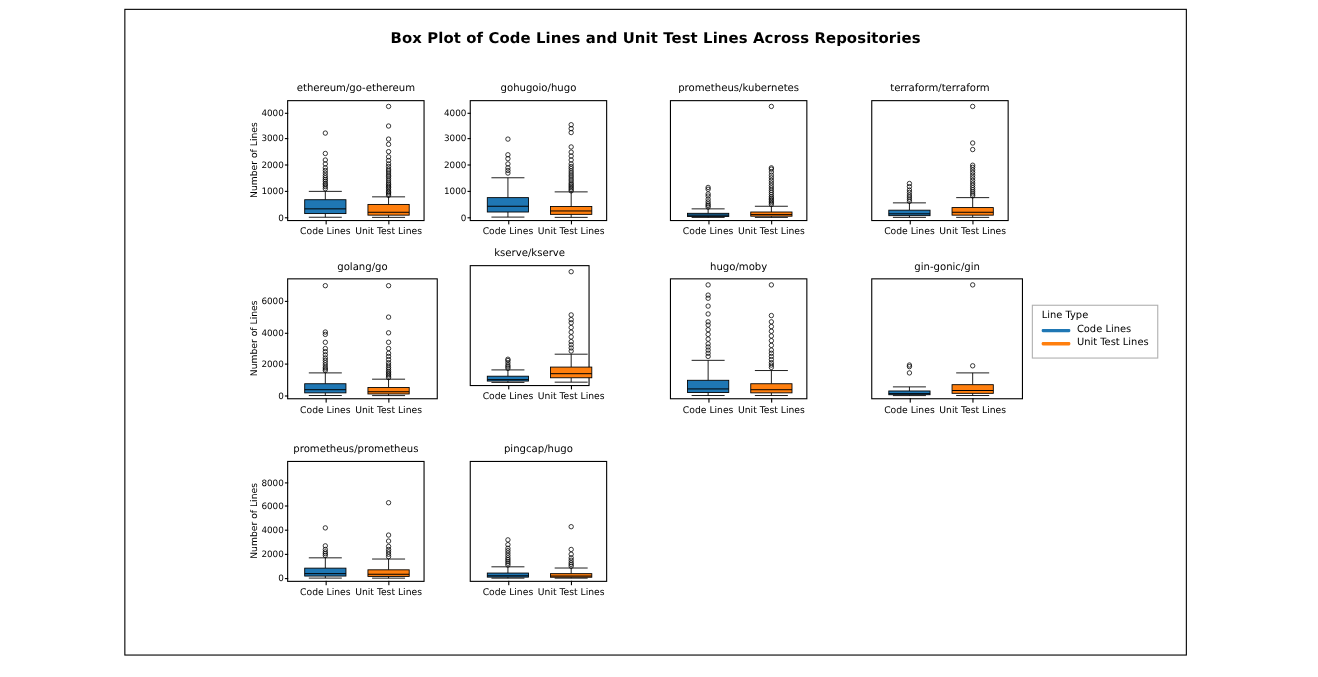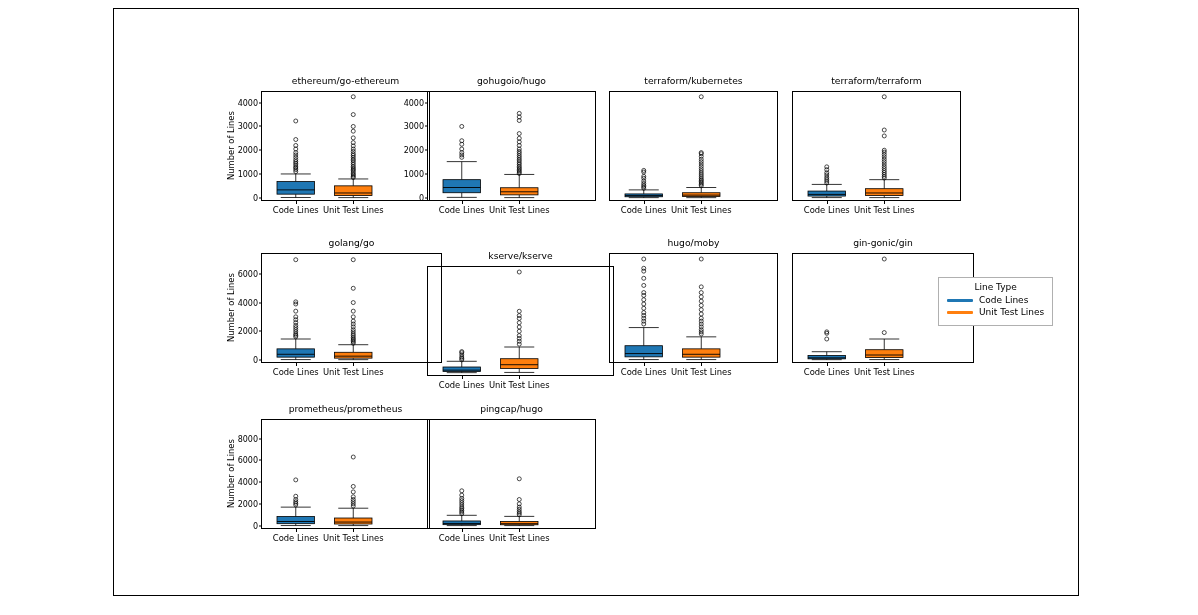--- a/index.html
+++ b/index.html
@@ -29,21 +29,20 @@
     left: 0;
     top: 18px;
     width: 100%;
     text-align: center;
     font-size: 13.5px;
     font-weight: bold;
     letter-spacing: 0.1px;
   }
   .panel {
     position: absolute;
-    padding-left: 44px;
   }
   .panel-title {
     position: absolute;
     top: -16px;
     left: 0;
     width: 100%;
     text-align: center;
     font-size: 9.2px;
     white-space: nowrap;
   }
@@ -104,21 +103,20 @@
   }
   #legend {
     position: absolute;
     border: 1px solid #b0b0b0;
     background: #ffffff;
     box-sizing: border-box;
     padding: 4px 8px 6px 8px;
   }
   #legend .lg-title {
     font-size: 9px;
-    text-align: center;
     margin-bottom: 3px;
   }
   #legend .lg-row {
     display: flex;
     align-items: center;
     gap: 6px;
     margin: 2px 0;
   }
   #legend .lg-swatch {
     width: 26px;
@@ -127,20 +125,21 @@
   }
   #legend .lg-label {
     font-size: 9px;
     white-space: nowrap;
   }
 </style>
 </head>
 <body>
 
 <div id="figure">
+  <div id="fig-title">Box Plot of Code Lines and Unit Test Lines Across Repositories</div>
   <div id="panels-root">
       <div class="panel" style="left: 147px; top: 82px; width: 125px; height: 110px;">
         <div class="panel-title">ethereum/go-ethereum</div>
         <div class="axes">
           <div class="ytick" style="top: 105.724px;">0</div>
           <div class="ytickmark" style="top: 105.724px;"></div>
           <div class="ytick" style="top: 81.9654px;">1000</div>
           <div class="ytickmark" style="top: 81.9654px;"></div>
           <div class="ytick" style="top: 58.2073px;">2000</div>
           <div class="ytickmark" style="top: 58.2073px;"></div>
@@ -273,21 +272,21 @@
               <circle cx="91.25" cy="46.32829373650108" r="2" fill="none" stroke="#000" stroke-width="0.7"></circle>
               <circle cx="91.25" cy="41.576673866090715" r="2" fill="none" stroke="#000" stroke-width="0.7"></circle>
               <circle cx="91.25" cy="28.509719222462195" r="2" fill="none" stroke="#000" stroke-width="0.7"></circle>
               <circle cx="91.25" cy="24.946004319654435" r="2" fill="none" stroke="#000" stroke-width="0.7"></circle>
               <circle cx="91.25" cy="21.38228941684666" r="2" fill="none" stroke="#000" stroke-width="0.7"></circle>
             </g>
           </svg>
         </div>
       </div>
       <div class="panel" style="left: 495px; top: 82px; width: 125px; height: 110px;">
-        <div class="panel-title">terraform/kubernetes</div>
+        <div class="panel-title">prometheus/kubernetes</div>
         <div class="axes">
           <div class="xtick" style="left: 33.75px;">Code Lines</div>
           <div class="xtickmark" style="left: 33.75px;"></div>
           <div class="xtick" style="left: 91.25px;">Unit Test Lines</div>
           <div class="xtickmark" style="left: 91.25px;"></div>
           <svg class="plot" width="125" height="110">
             <g>
               <line x1="33.75" x2="33.75" y1="101.92224622030237" y2="97.88336933045356" stroke="#000" stroke-width="0.8"></line>
               <line x1="33.75" x2="33.75" y1="104.7732181425486" y2="105.65226781857451" stroke="#000" stroke-width="0.8"></line>
               <line x1="18.75" x2="48.75" y1="97.88336933045356" y2="97.88336933045356" stroke="#000" stroke-width="0.8"></line>
@@ -446,21 +445,21 @@
               <circle cx="91.25" cy="67.14285714285714" r="2" fill="none" stroke="#000" stroke-width="0.7"></circle>
               <circle cx="91.25" cy="62.85714285714286" r="2" fill="none" stroke="#000" stroke-width="0.7"></circle>
               <circle cx="91.25" cy="57.142857142857146" r="2" fill="none" stroke="#000" stroke-width="0.7"></circle>
               <circle cx="91.25" cy="48.57142857142858" r="2" fill="none" stroke="#000" stroke-width="0.7"></circle>
               <circle cx="91.25" cy="34.28571428571429" r="2" fill="none" stroke="#000" stroke-width="0.7"></circle>
               <circle cx="91.25" cy="5.714285714285722" r="2" fill="none" stroke="#000" stroke-width="0.7"></circle>
             </g>
           </svg>
         </div>
       </div>
-      <div class="panel" style="left: 313px; top: 257px; width: 143px; height: 110px;">
+      <div class="panel" style="left: 313px; top: 232px; width: 109px; height: 110px;">
         <div class="panel-title">kserve/kserve</div>
         <div class="axes">
           <div class="xtick" style="left: 33.75px;">Code Lines</div>
           <div class="xtickmark" style="left: 33.75px;"></div>
           <div class="xtick" style="left: 91.25px;">Unit Test Lines</div>
           <div class="xtickmark" style="left: 91.25px;"></div>
           <svg class="plot" width="125" height="110">
             <g>
               <line x1="33.75" x2="33.75" y1="100" y2="94.28571428571429" stroke="#000" stroke-width="0.8"></line>
               <line x1="33.75" x2="33.75" y1="104.42857142857143" y2="105.64285714285714" stroke="#000" stroke-width="0.8"></line>

